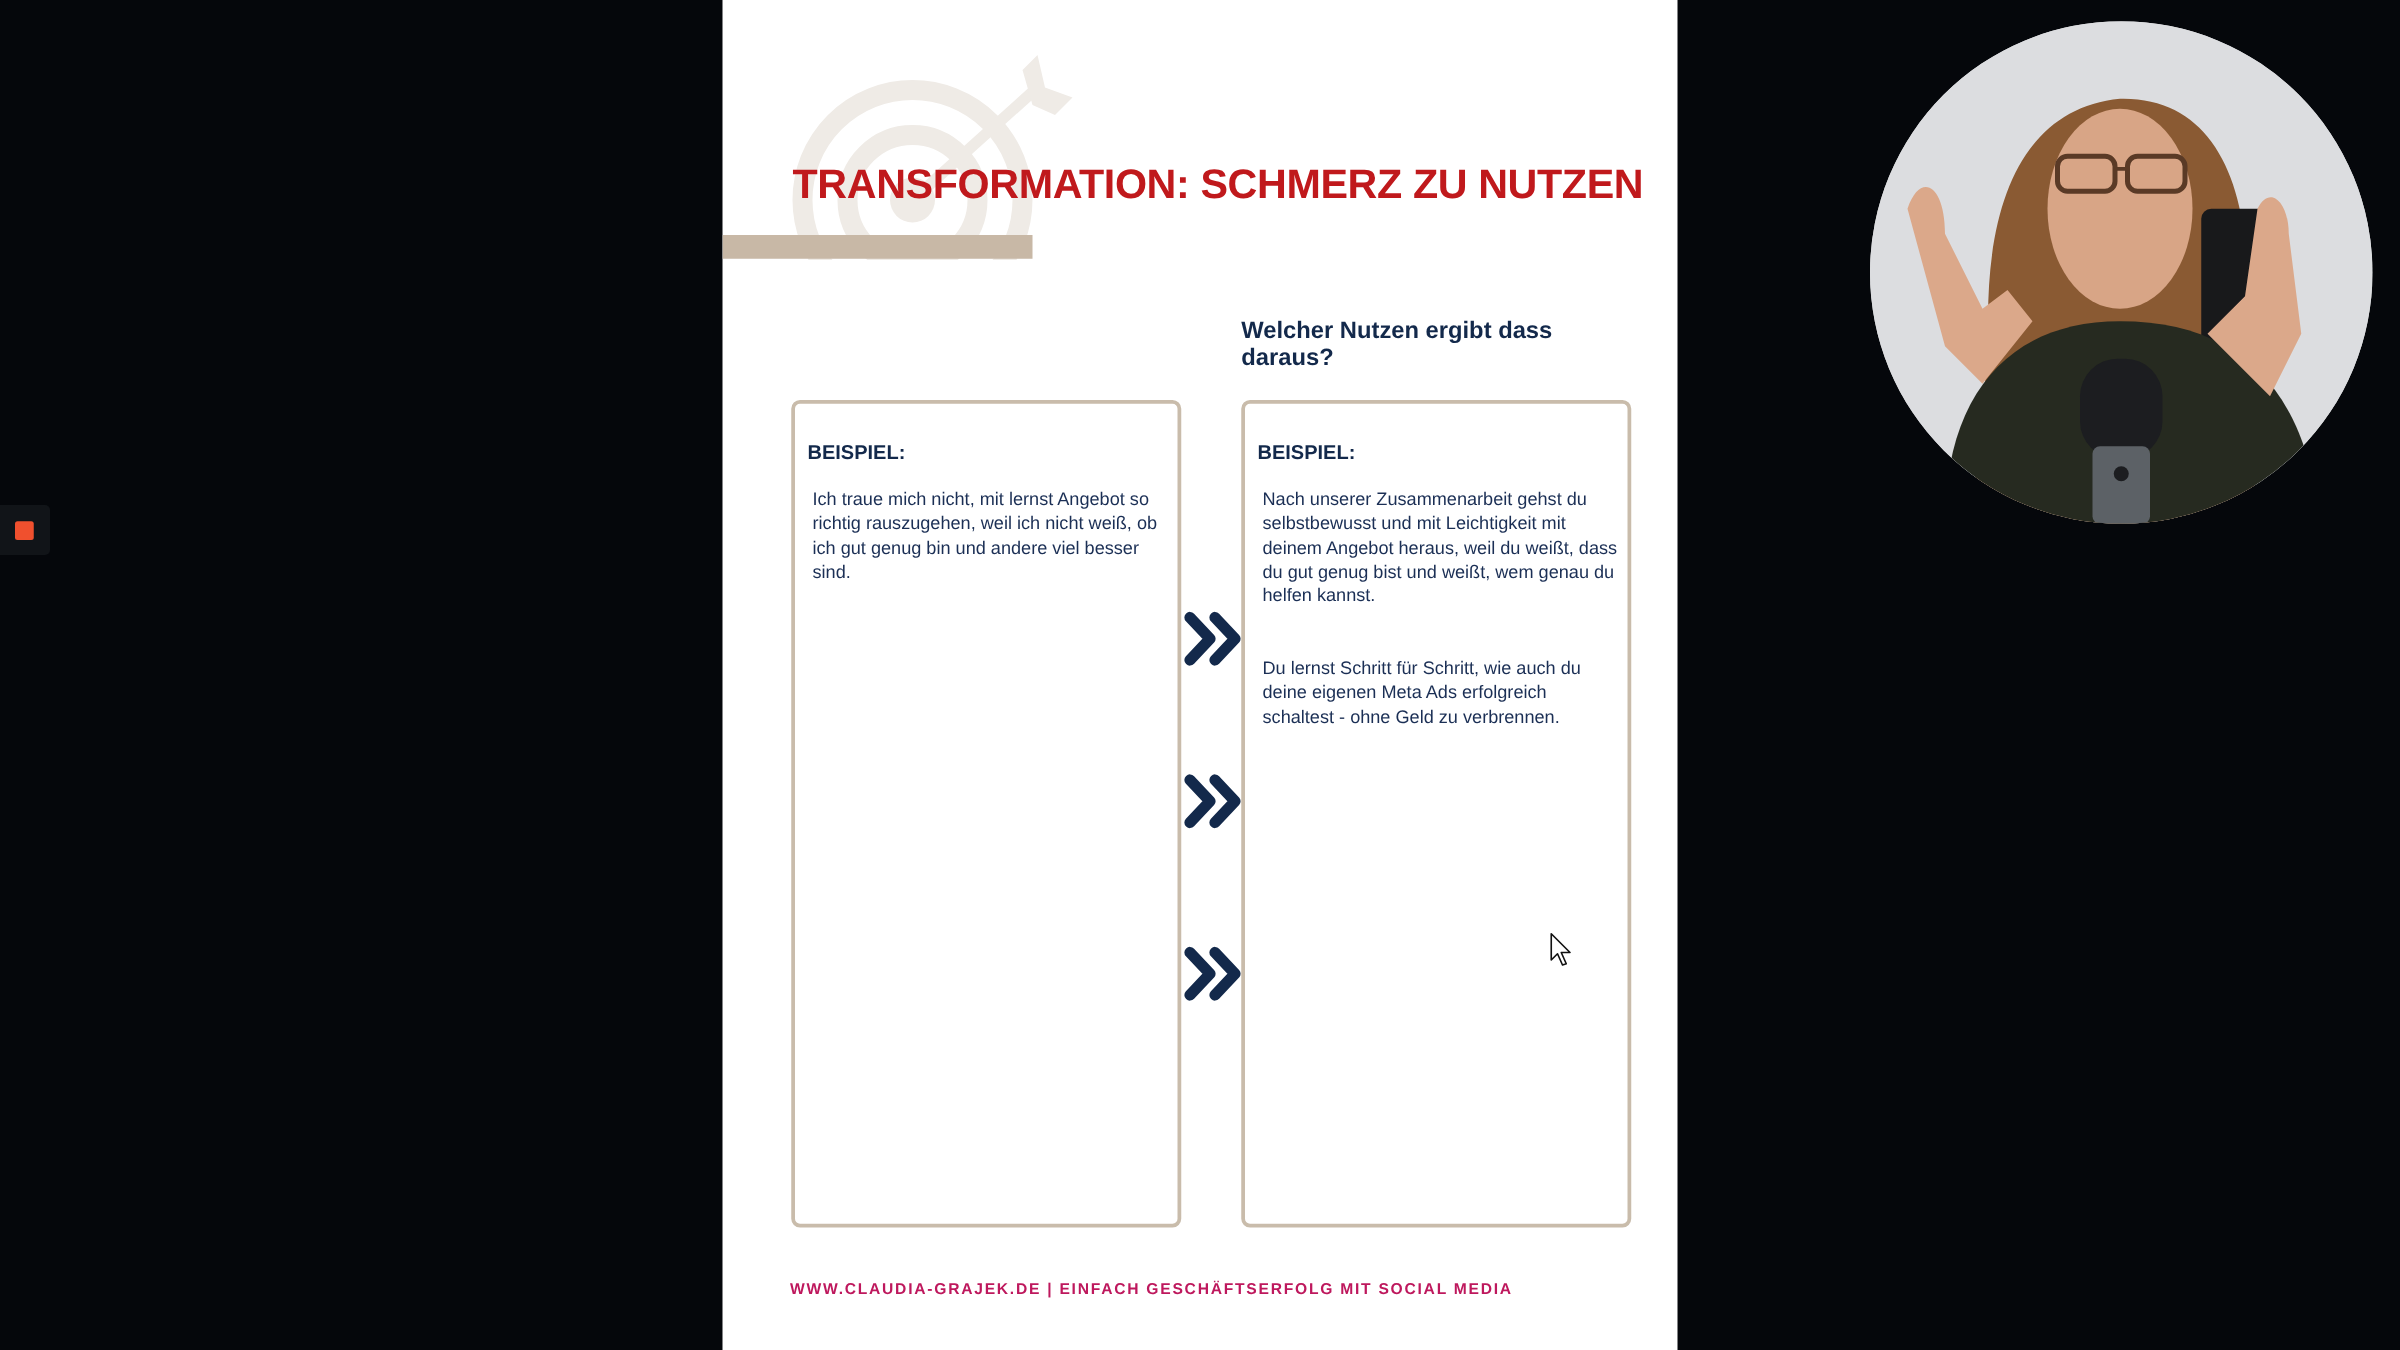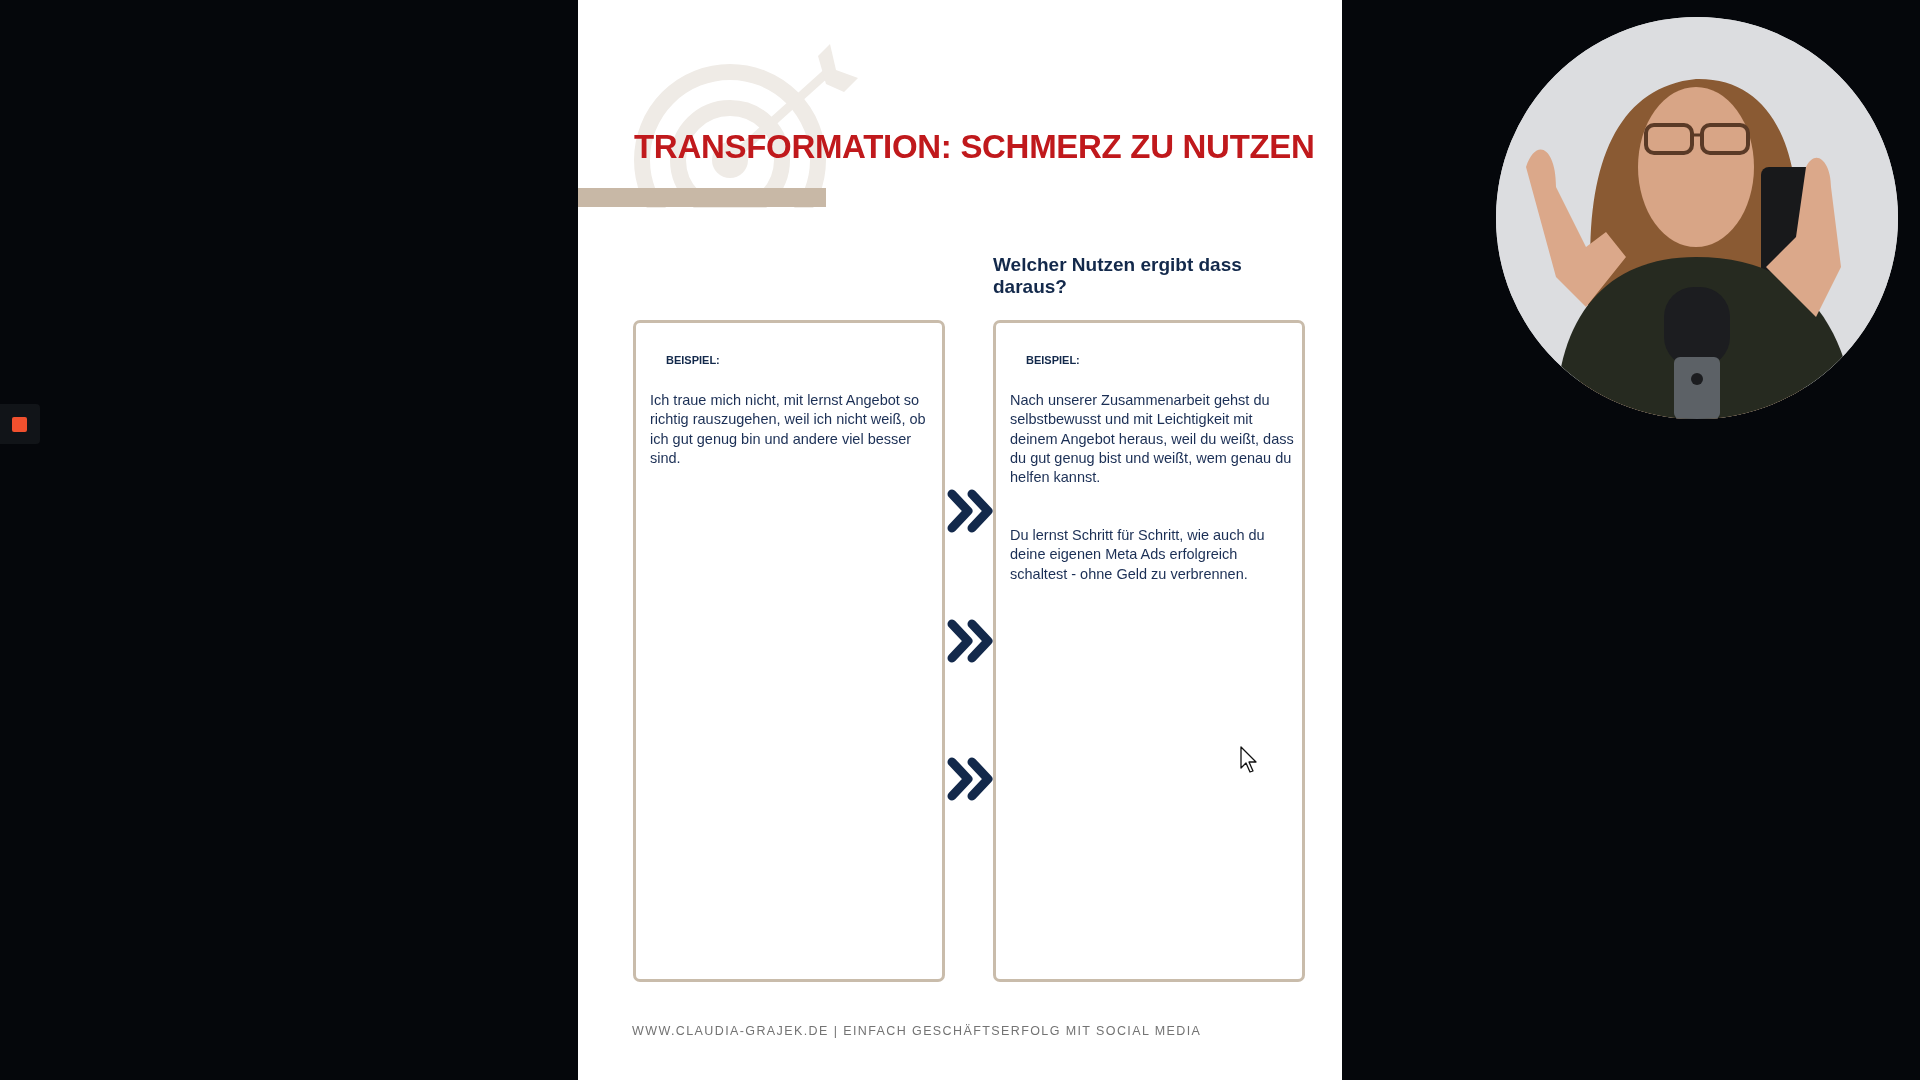--- a/index.html
+++ b/index.html
@@ -21,29 +21,29 @@
   }
   .col-heading {
     position:absolute; top:254px; font-size:19px; font-weight:bold;
     color:#13294b; line-height:22px; width:310px;
   }
   .col-box {
     position:absolute; top:320px; width:306px; height:656px;
     border:3px solid #c9bcab; border-radius:7px; background:#fff;
   }
   .box-label {
-    position:absolute; left:30px; top:31px; font-size:11px; font-weight:bold; color:#13294b;
+    position:absolute; left:10px; top:31px; font-size:16px; font-weight:bold; color:#13294b;
   }
   .box-text {
     position:absolute; left:14px; width:284px; font-size:14.5px; line-height:19.3px; color:#1b2f55;
   }
   .chev { position:absolute; left:368px; width:48px; height:46px; }
   .footer {
-    position:absolute; left:54px; top:1024px; font-size:12.5px; font-weight:normal;
-    color:#737373; letter-spacing:1.4px; white-space:nowrap;
+    position:absolute; left:54px; top:1024px; font-size:12.5px; font-weight:bold;
+    color:#be185d; letter-spacing:1.4px; white-space:nowrap;
   }
   .cursor { position:absolute; left:1240px; top:746px; width:20px; height:28px; }
   .timer {
     position:absolute; left:0; top:373px; width:38px; height:22px; background:#ec4899;
     color:#fff; font-family:"DejaVu Sans Mono", monospace; font-size:11px; font-weight:bold;
     line-height:22px; text-align:left; border-radius:0 4px 4px 0;margin-top:40px;
   }
   .rec-wrap {
     position:absolute; left:0; top:404px; width:40px; height:40px; background:#111418;
     border-radius:0 4px 4px 0;

